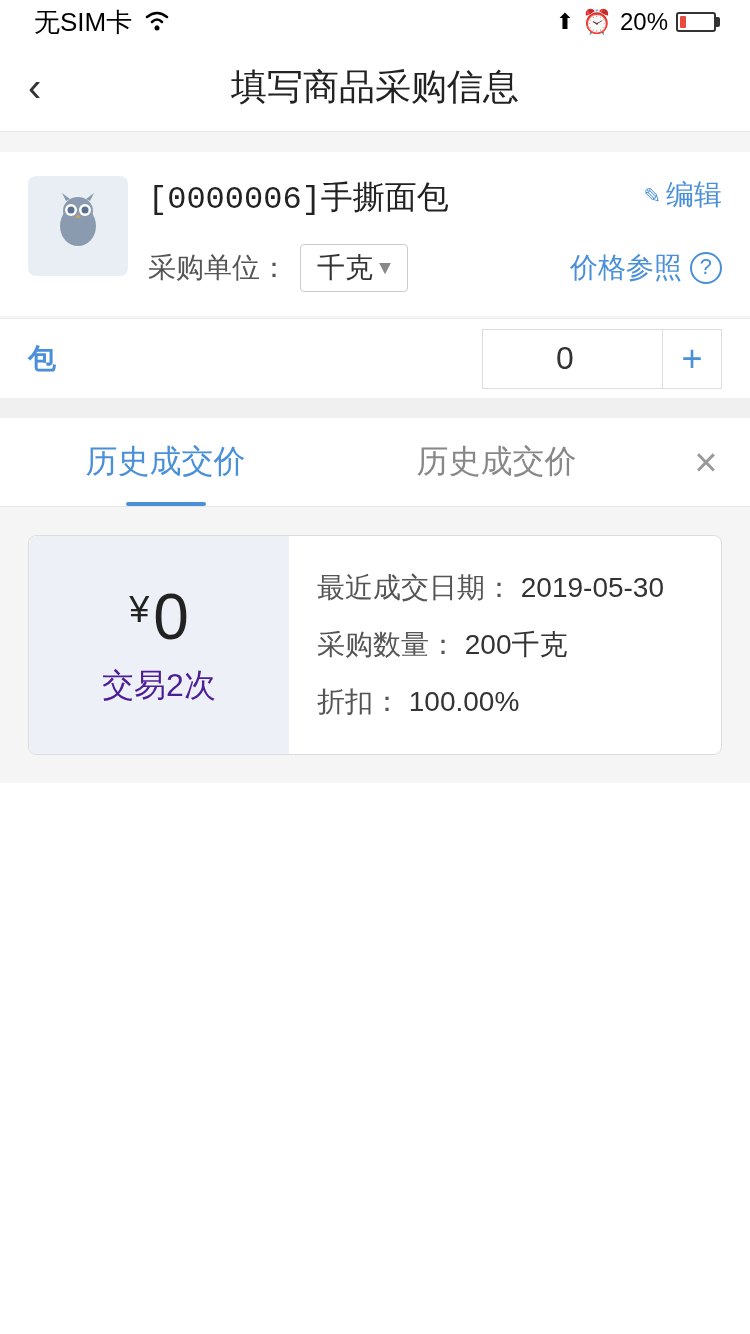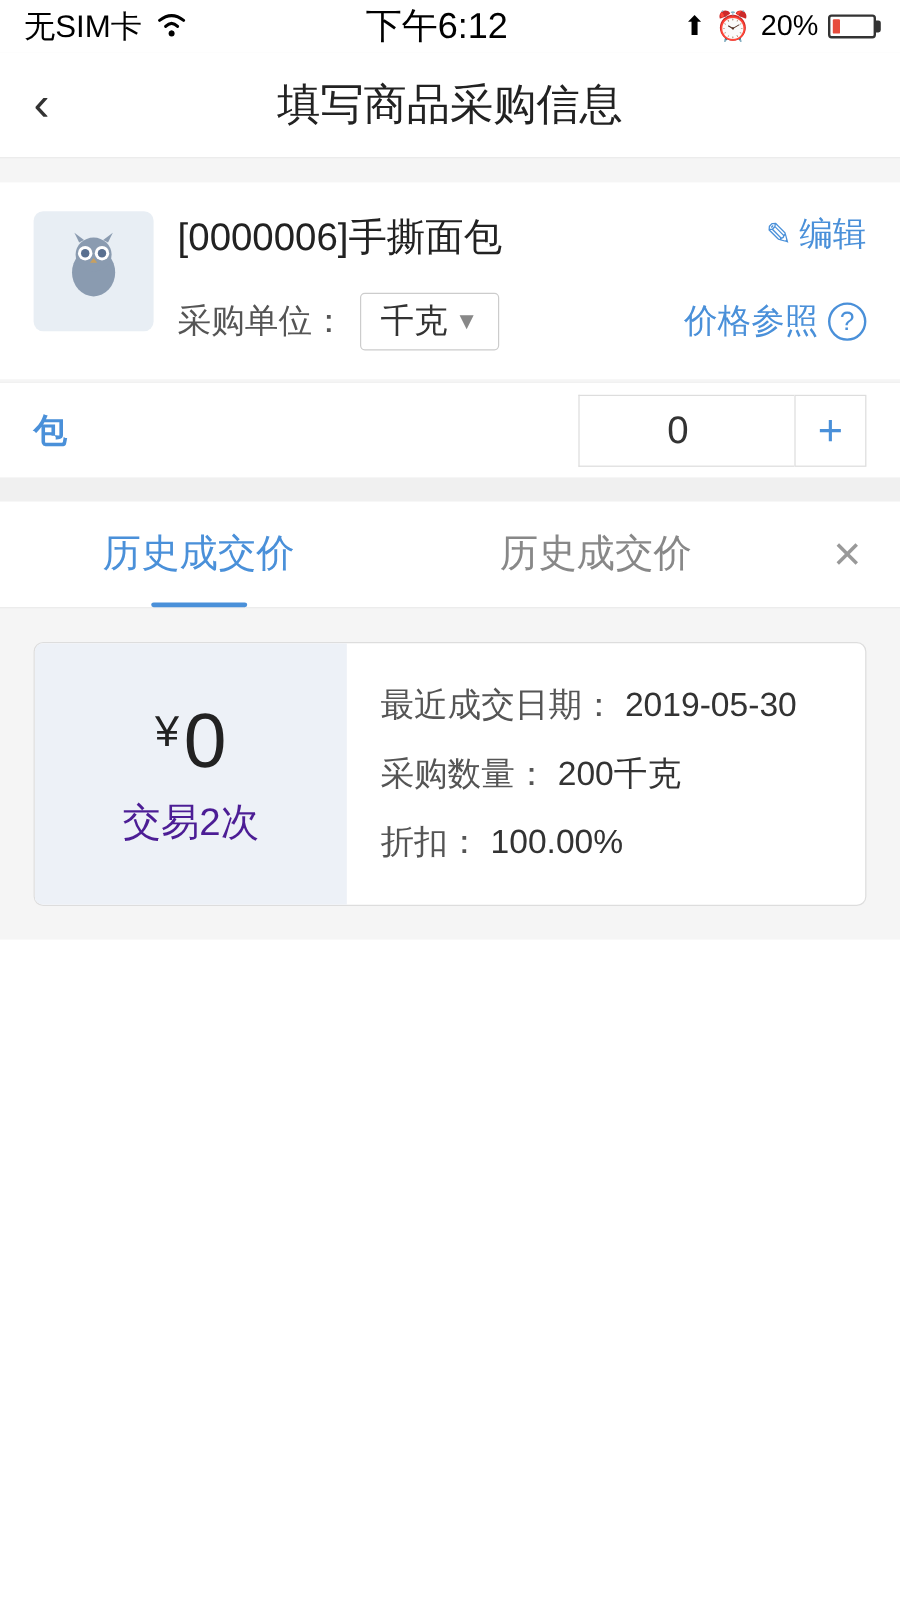--- a/index.html
+++ b/index.html
@@ -13,21 +13,21 @@
     }
 
     
     .status-bar {
       width: 750px;
       height: 44px;
       background: #fff;
       display: flex;
       align-items: center;
       justify-content: space-between;
-      padding: 0 20px;
+      padding: 0 34px;
       font-size: 28px;
     }
     .status-left {
       display: flex;
       align-items: center;
       gap: 10px;
       font-size: 26px;
       color: #000;
     }
     .status-center {
@@ -95,20 +95,21 @@
     }
 
     
     .product-card {
       background: #fff;
       margin-top: 20px;
       padding: 24px 28px;
       display: flex;
       align-items: flex-start;
       gap: 20px;
+      font-family: Liberation Mono, monospace;
     }
     .product-thumb {
       width: 100px;
       height: 100px;
       background: #e8eef4;
       border-radius: 8px;
       display: flex;
       align-items: center;
       justify-content: center;
       flex-shrink: 0;
@@ -367,21 +368,20 @@
     <span>无SIM卡</span>
     <span>
       <svg width="30" height="22" viewBox="0 0 30 22" fill="none">
         <path d="M15 18 Q15 18 15 18" stroke="#000" stroke-width="3" stroke-linecap="round"></path>
         <path d="M10 13 Q15 8 20 13" stroke="#000" stroke-width="2.5" fill="none" stroke-linecap="round"></path>
         <path d="M5 8 Q15 0 25 8" stroke="#000" stroke-width="2.5" fill="none" stroke-linecap="round"></path>
         <circle cx="15" cy="19" r="2.5" fill="#000"></circle>
       </svg>
     </span>
   </div>
-  <div class="status-center">下午6:12</div>
   <div class="status-right">
     <span style="font-size:22px;">⬆</span>
     <span style="font-size:24px;">⏰</span>
     <span style="font-size:24px;">20%</span>
     <div class="battery-box">
       <div class="battery-fill"></div>
     </div>
   </div>
 </div>
 

